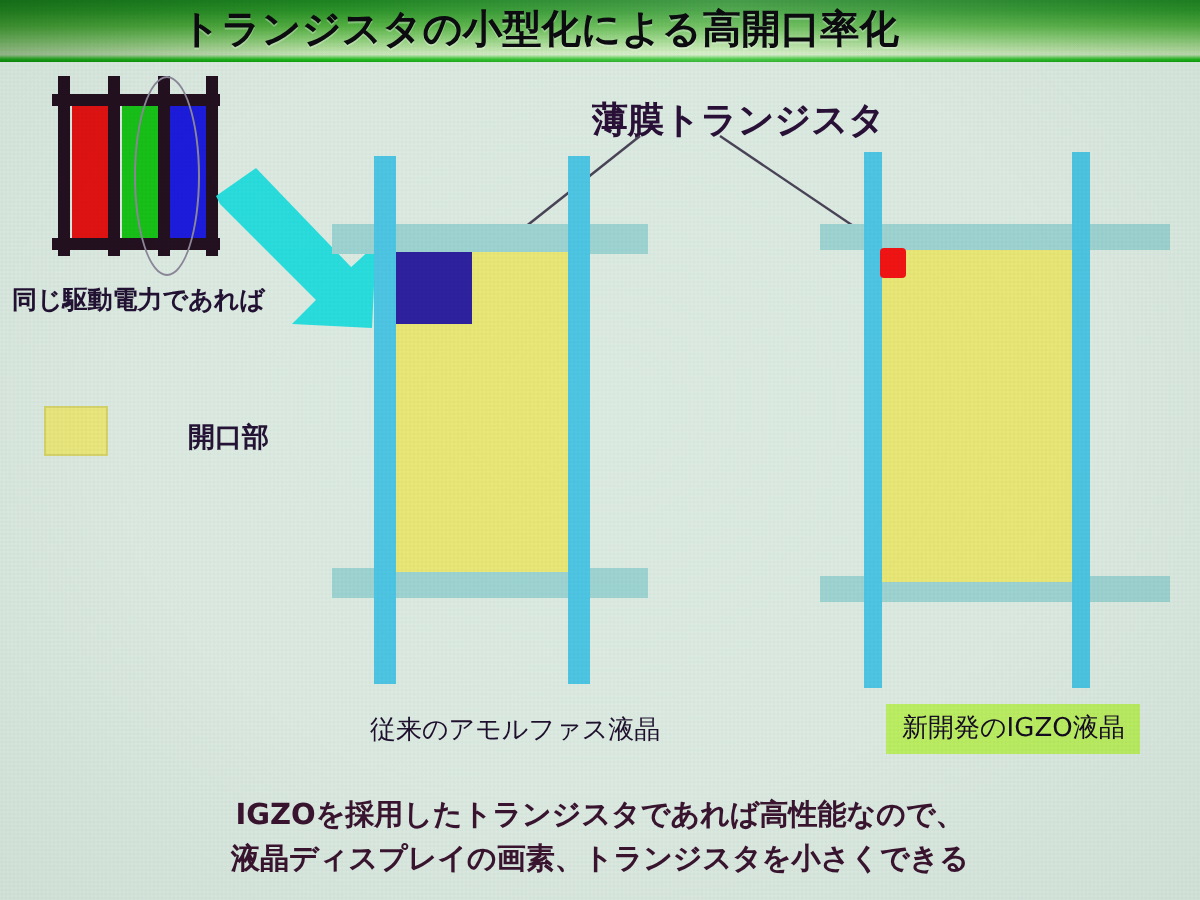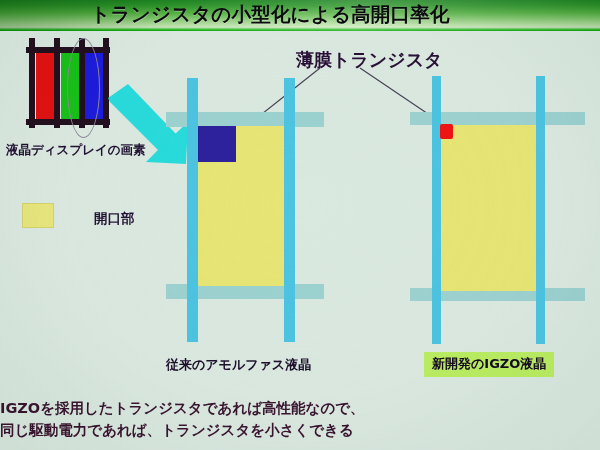--- a/index.html
+++ b/index.html
@@ -188,38 +188,39 @@
   .tft-block {
     position: absolute;
   }
   .tft-block.old { background: #2e21a0; }
   .tft-block.new { background: #f41414; border-radius: 2px; }
 
   
   .panel-caption {
     position: absolute;
     font-size: 13px;
-    font-weight: bold;
+    font-weight: normal;
     color: #1e0f2e;
     white-space: nowrap;
+    margin-left: 19px;
   }
   #caption-left  { left: 166px; top: 356px; }
   #caption-right {
     left: 424px; top: 352px;
     background: #bef264;
     padding: 3px 8px 4px 8px;
     color: #150b22;
   }
 
   
   #summary {
     position: absolute;
     left: 0; top: 398px;
     width: 600px;
-    text-align: left;
+    text-align: center;
     font-size: 14.5px;
     font-weight: bold;
     color: #3a1430;
     line-height: 1.5;
   }
   #summary div { white-space: nowrap; }
 </style>
 </head>
 <body>
 
@@ -235,21 +236,21 @@
     <div class="subpixel green"></div>
     <div class="subpixel blue"></div>
     <div class="grid-h top"></div>
     <div class="grid-h bottom"></div>
     <div class="grid-v v1"></div>
     <div class="grid-v v2"></div>
     <div class="grid-v v3"></div>
     <div class="grid-v v4"></div>
     <div id="pixel-ellipse"></div>
   </div>
-  <div id="pixel-caption">液晶ディスプレイの画素</div>
+  <div id="pixel-caption">同じ駆動電力であれば</div>
 
   <svg id="big-arrow" viewBox="0 0 90 86">
     <polygon points="4,14 24,0 72,50 84,38 82,80 42,78 54,66 6,18" fill="#2ae0e0"></polygon>
     <polygon points="5,15 23,2 70,51 82,40 80,77 45,76 55,65 7,18" fill="#2ae0e0"></polygon>
   </svg>
 
   <div id="legend">
     <div id="legend-swatch"></div>
     <div id="legend-label">開口部</div>
   </div>
@@ -286,17 +287,17 @@
     <div class="aperture" style="left:22px; top:55px; width:98px; height:166px;"></div>
     <div class="gate-v" style="left:14px; top:6px;  width:9px; height:268px;"></div>
     <div class="gate-v" style="left:118px; top:6px; width:9px; height:268px;"></div>
 
     <div class="tft-block new" style="left:22px; top:54px; width:13px; height:15px;"></div>
   </div>
   <div class="panel-caption" id="caption-right">新開発のIGZO液晶</div>
 
   <div id="summary">
     <div>IGZOを採用したトランジスタであれば高性能なので、</div>
-    <div>同じ駆動電力であれば、トランジスタを小さくできる</div>
+    <div>液晶ディスプレイの画素、トランジスタを小さくできる</div>
   </div>
 
   <div id="grain"></div>
 </div>
 
 </body></html>

